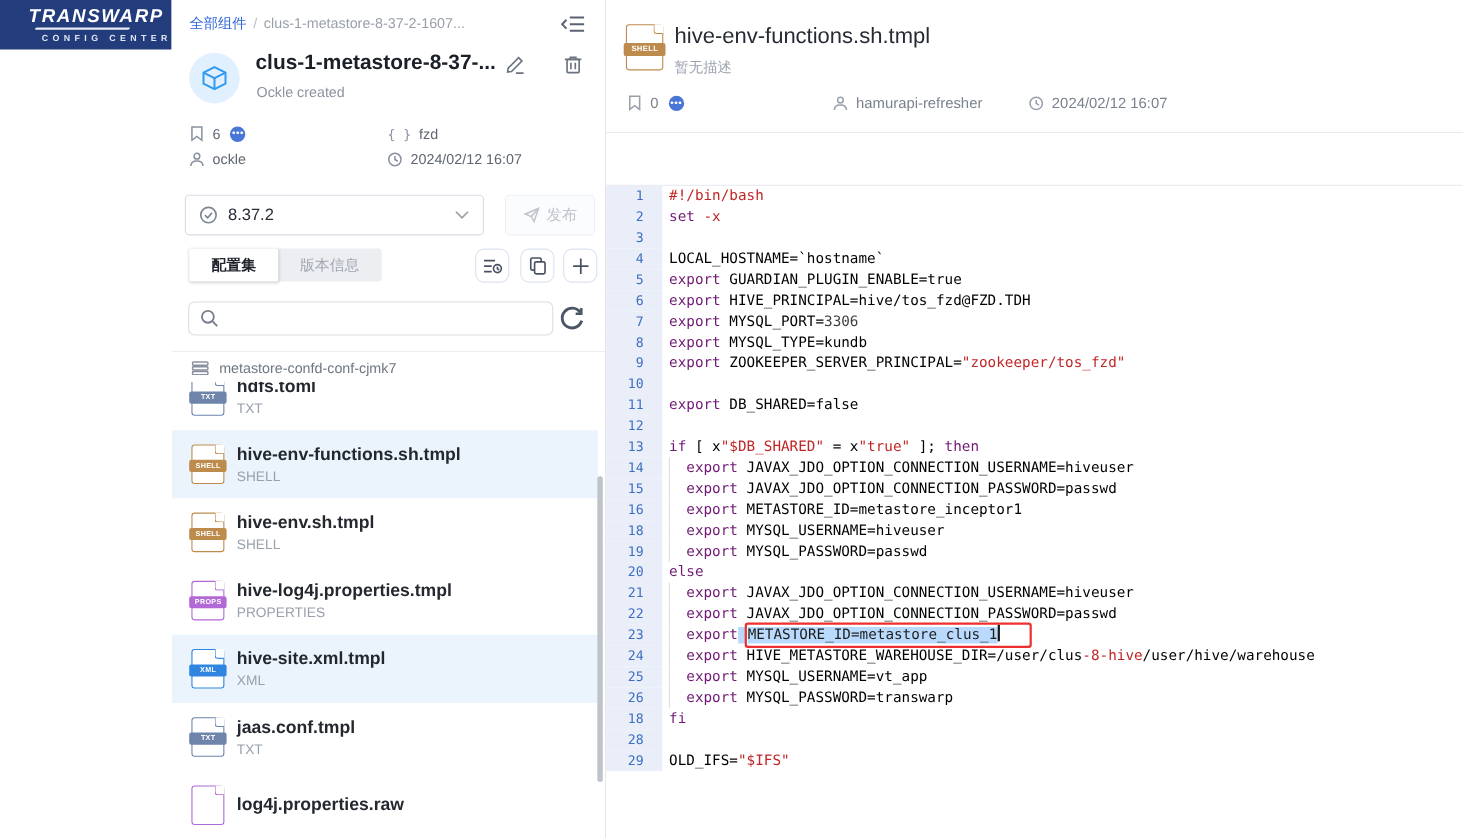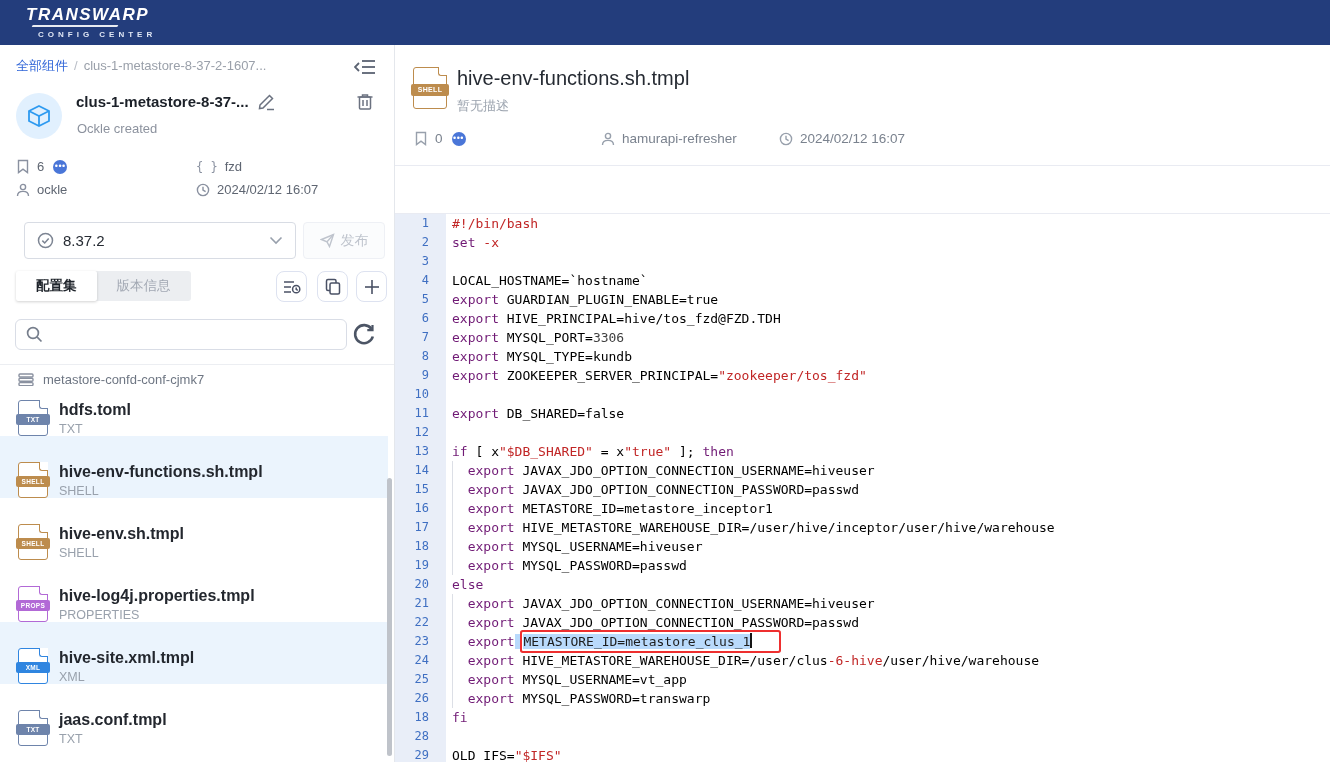--- a/index.html
+++ b/index.html
@@ -1,18 +1,18 @@
 <!DOCTYPE html>
 <html><head>
 <meta charset="utf-8">
 <style>
   * { margin:0; padding:0; box-sizing:border-box; }
   html,body { width:1330px; height:762px; overflow:hidden; background:#fff;
     font-family:"Liberation Sans","DejaVu Sans",sans-serif; }
-  .app { width:1330px; height:762px; display:flex; flex-direction:column; }
+  .app { width:1330px; height:762px; display:flex; flex-direction:row; }
 
   
   .topbar { height:45px; background:#233d7c; flex:none; display:flex; align-items:center; padding-left:26px; }
   .brand { color:#fff; }
   .brand-name { font-style:italic; font-weight:bold; font-size:17px; letter-spacing:1.5px; line-height:17px; }
   .brand-swoosh { height:2px; background:#fff; width:86px; margin:2px 0 3px 6px; transform:skewX(-30deg); border-radius:1px; opacity:.9; }
   .brand-sub { font-size:8px; letter-spacing:4px; color:#dfe6f4; font-weight:bold; margin-left:12px; }
 
   .content { flex:1; display:flex; min-height:0; }
 
@@ -20,33 +20,33 @@
   .sidebar { width:395px; flex:none; position:relative; border-right:1px solid #e4e7ec; background:#fff; }
   .crumb { position:absolute; top:12px; left:16px; font-size:13px; color:#9aa0aa; white-space:nowrap; }
   .crumb a { color:#3166d8; text-decoration:none; cursor:pointer; }
   .crumb .sep { margin:0 6px; color:#b8bdc6; }
   .icon-btn { background:none; border:none; cursor:pointer; color:#5b6372; padding:0; }
   .collapse-btn { position:absolute; top:12px; right:18px; }
 
   .avatar { position:absolute; top:48px; left:16px; width:46px; height:46px; border-radius:50%;
     background:#e1f0fe; display:flex; align-items:center; justify-content:center; }
   .card-title-row { position:absolute; top:47px; left:76px; right:16px; display:flex; align-items:center; }
-  .card-title { font-size:15px; font-weight:bold; color:#1b2028; max-width:238px; white-space:nowrap; }
+  .card-title { font-size:19px; font-weight:bold; color:#1b2028; max-width:238px; white-space:nowrap; }
   .card-edit { margin-left:8px; }
   .card-del { margin-left:auto; margin-right:4px; }
   .card-sub { position:absolute; top:76px; left:77px; font-size:13px; color:#8c929e; }
 
   .meta-grid { position:absolute; top:114px; left:16px; right:16px; font-size:13px; color:#5f6672; }
   .meta-cell { position:absolute; display:flex; align-items:center; gap:7px; white-space:nowrap; }
   .mc-a { top:0; left:0; } .mc-b { top:0; left:180px; } .mc-c { top:23px; left:0; } .mc-d { top:23px; left:180px; }
   .dots-badge { width:14px; height:14px; border-radius:50%; background:#4a76d8; color:#fff; font-size:9px;
     line-height:13px; text-align:center; letter-spacing:.5px; margin-left:2px; }
   .braces { font-family:"DejaVu Sans Mono",monospace; font-size:12px; color:#8a91a0; }
 
-  .ver-select { position:absolute; top:177px; left:24px; width:272px; height:37px; border:1px solid #d8dce4;
+  .ver-select { position:absolute; top:177px; left:12px; width:272px; height:37px; border:1px solid #d8dce4;
     border-radius:4px; background:#fff; display:flex; align-items:center; padding:0 12px; cursor:pointer; }
   .ver-select .vtxt { font-size:15px; color:#262b33; margin-left:9px; }
   .ver-select .chev { margin-left:auto; }
   .publish-btn { position:absolute; top:177px; left:303px; width:82px; height:37px; border:1px solid #eef0f5;
     border-radius:4px; background:#fbfcfd; color:#bfc4cd; font-size:14px; display:flex; align-items:center;
     justify-content:center; gap:6px; cursor:not-allowed; }
 
   .seg { position:absolute; top:226px; left:16px; height:30px; background:#eceef1; border-radius:3px;
     display:flex; align-items:stretch; padding:0; }
   .seg-item { padding:0 20px; font-size:13.5px; display:flex; align-items:center; color:#a2a8b3; cursor:pointer; }
@@ -60,21 +60,21 @@
   .search-box input { border:none; outline:none; flex:1; font-size:13.5px; color:#333; background:transparent;
     font-family:inherit; }
   .search-box input::placeholder { color:#b9bfc9; }
   .refresh-btn { position:absolute; top:277px; left:352px; }
 
   .side-div { position:absolute; top:319px; left:0; right:0; border-top:1px solid #eceef2; }
   .group-row { position:absolute; top:322px; left:0; right:0; height:25px; display:flex; align-items:center;
     padding-left:18px; gap:9px; font-size:13px; color:#6e7683; background:#fff; z-index:2; }
 
   .file-list { position:absolute; top:347px; left:0; right:6px; bottom:0; overflow:hidden; z-index:1; }
-  .file-item { height:62px; display:flex; align-items:flex-end; padding-left:18px; cursor:pointer; }
+  .file-item { height:62px; display:flex; align-items:center; padding-left:18px; cursor:pointer; }
   .file-item.hl { background:#ebf4fd; }
   .fi-text { margin-left:11px; min-width:0; }
   .fi-name { font-size:16px; font-weight:bold; color:#23272e; white-space:nowrap; }
   .fi-sub { font-size:12.5px; color:#99a1ac; margin-top:3px; }
   .scroll-thumb { position:absolute; right:2px; top:433px; width:5px; height:278px; background:#bfc3ca; border-radius:3px; z-index:3; }
 
   
   .ficon { position:relative; width:30px; height:36px; border:1.6px solid; border-radius:3px; flex:none; background:#fff; }
   .ficon .fold { position:absolute; top:-1px; right:-1px; width:9px; height:9px; background:#fff;
     border-left:1.6px solid; border-bottom:1.6px solid; border-bottom-left-radius:3px; }
@@ -428,24 +428,20 @@
           </div>
           <div class="code-line">
             <div class="ln">15</div>
             <div class="lc"><span class="iguide"></span><span class="tk-t">  </span><span class="tk-k">export</span><span class="tk-t"> JAVAX_JDO_OPTION_CONNECTION_PASSWORD=passwd</span></div>
           </div>
           <div class="code-line">
             <div class="ln">16</div>
             <div class="lc"><span class="iguide"></span><span class="tk-t">  </span><span class="tk-k">export</span><span class="tk-t"> METASTORE_ID=metastore_inceptor1</span></div>
           </div>
           <div class="code-line">
-            <div class="ln">17</div>
-            <div class="lc"><span class="iguide"></span><span class="tk-t">  </span><span class="tk-k">export</span><span class="tk-t"> HIVE_METASTORE_WAREHOUSE_DIR=/user/hive/inceptor/user/hive/warehouse</span></div>
-          </div>
-          <div class="code-line">
             <div class="ln">18</div>
             <div class="lc"><span class="iguide"></span><span class="tk-t">  </span><span class="tk-k">export</span><span class="tk-t"> MYSQL_USERNAME=hiveuser</span></div>
           </div>
           <div class="code-line">
             <div class="ln">19</div>
             <div class="lc"><span class="iguide"></span><span class="tk-t">  </span><span class="tk-k">export</span><span class="tk-t"> MYSQL_PASSWORD=passwd</span></div>
           </div>
           <div class="code-line">
             <div class="ln">20</div>
             <div class="lc"><span class="tk-k">else</span></div>
@@ -457,21 +453,21 @@
           <div class="code-line">
             <div class="ln">22</div>
             <div class="lc"><span class="iguide"></span><span class="tk-t">  </span><span class="tk-k">export</span><span class="tk-t"> JAVAX_JDO_OPTION_CONNECTION_PASSWORD=passwd</span></div>
           </div>
           <div class="code-line">
             <div class="ln">23</div>
             <div class="lc"><span class="iguide"></span><span class="tk-t">  </span><span class="tk-k">export</span><span class="tk-selsp"> </span><span class="redbox"><span class="tk-sel">METASTORE_ID=metastore_clus_1</span><span class="caret"></span><span class="endgap"></span></span></div>
           </div>
           <div class="code-line">
             <div class="ln">24</div>
-            <div class="lc"><span class="iguide"></span><span class="tk-t">  </span><span class="tk-k">export</span><span class="tk-t"> HIVE_METASTORE_WAREHOUSE_DIR=/user/clus</span><span class="tk-s">-6-hive</span><span class="tk-t">/user/hive/warehouse</span></div>
+            <div class="lc"><span class="iguide"></span><span class="tk-t">  </span><span class="tk-k">export</span><span class="tk-t"> HIVE_METASTORE_WAREHOUSE_DIR=/user/clus</span><span class="tk-s">-8-hive</span><span class="tk-t">/user/hive/warehouse</span></div>
           </div>
           <div class="code-line">
             <div class="ln">25</div>
             <div class="lc"><span class="iguide"></span><span class="tk-t">  </span><span class="tk-k">export</span><span class="tk-t"> MYSQL_USERNAME=vt_app</span></div>
           </div>
           <div class="code-line">
             <div class="ln">26</div>
             <div class="lc"><span class="iguide"></span><span class="tk-t">  </span><span class="tk-k">export</span><span class="tk-t"> MYSQL_PASSWORD=transwarp</span></div>
           </div>
           <div class="code-line">

